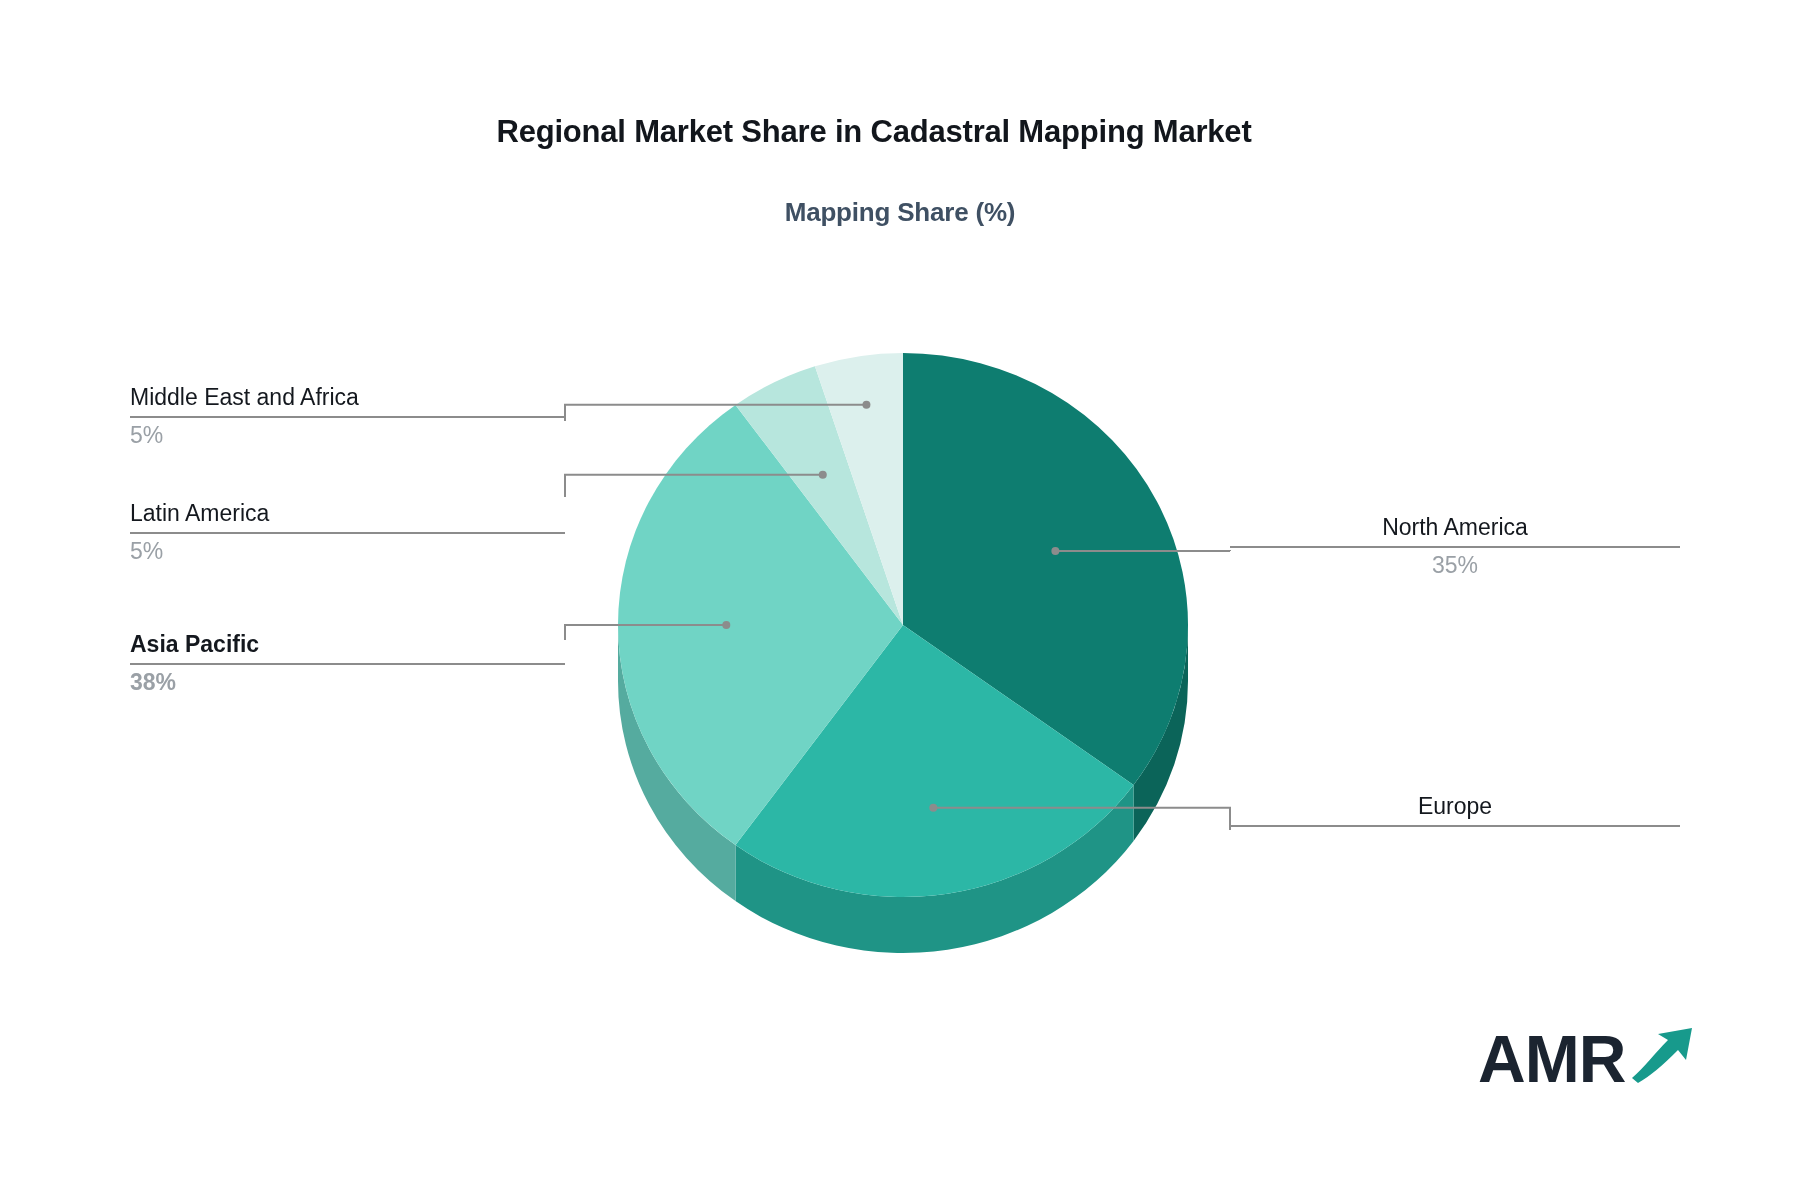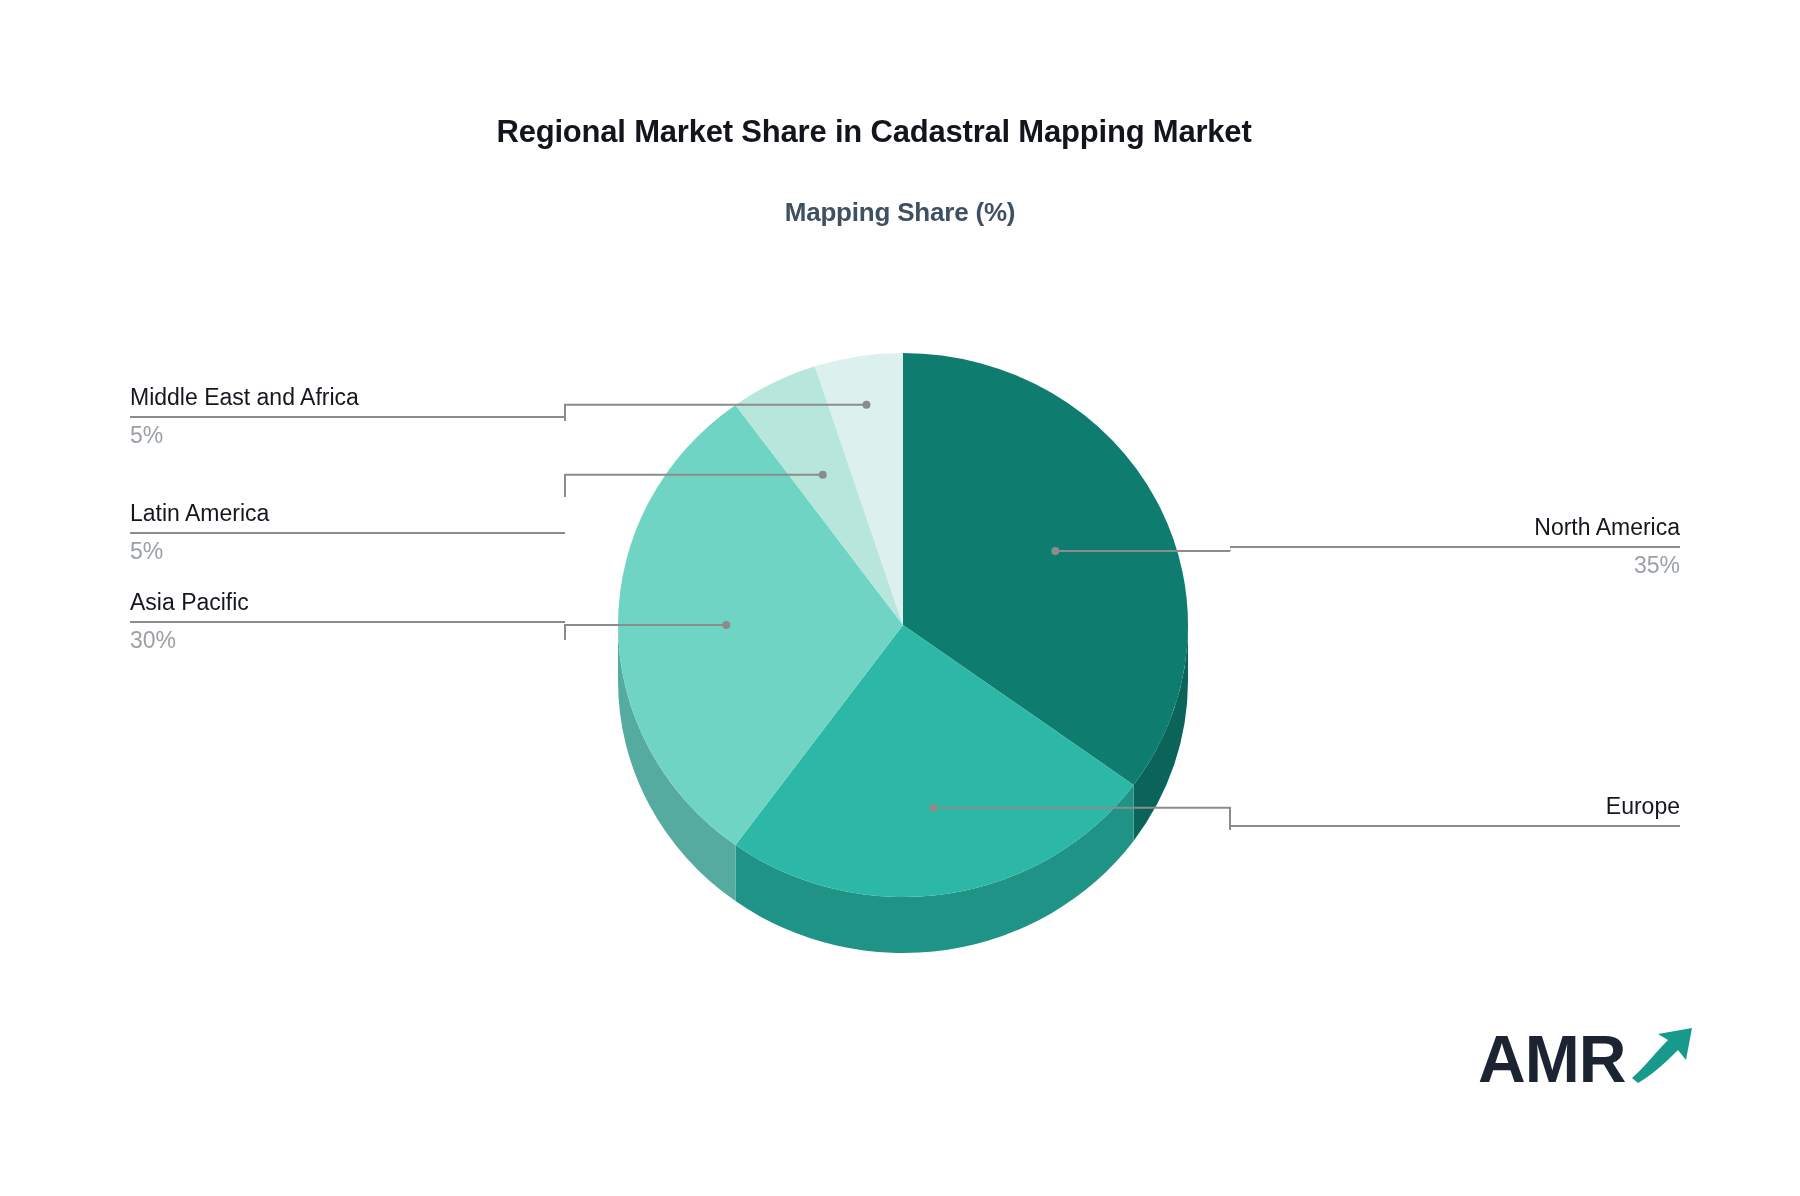--- a/index.html
+++ b/index.html
@@ -33,21 +33,21 @@
   .callout{position:absolute;}
   .callout .cl-name{
     font-size:23px;color:#14181e;white-space:nowrap;line-height:30px;
   }
   .callout .cl-rule{
     height:2px;background:#8c8c8c;width:100%;margin:4px 0 2px 0;
   }
   .callout .cl-val{
     font-size:23px;color:#9aa0a6;white-space:nowrap;line-height:30px;
   }
-  .callout.right{text-align:right;}
+  .callout.right{text-align:center;}
   .callout.left{text-align:left;}
 
   
   #logo{position:absolute;left:1478px;top:1030px;}
   .amr-text{
     font-size:66px;font-weight:bold;color:#1b2430;
     letter-spacing:-1px;line-height:58px;
     font-family:"Liberation Sans", sans-serif;
   }
 </style>
@@ -104,24 +104,24 @@
     <div class="cl-rule"></div>
     <div class="cl-val">5%</div>
   </div>
 
   <div class="callout left" style="left:130px; top:458px; width:435px;margin-top:40px;">
     <div class="cl-name">Latin America</div>
     <div class="cl-rule"></div>
     <div class="cl-val">5%</div>
   </div>
 
-  <div class="callout left" style="left:130px; top:587px; width:435px;">
+  <div class="callout left" style="left:130px; top:629px; width:435px;font-weight:bold;">
     <div class="cl-name">Asia Pacific</div>
     <div class="cl-rule"></div>
-    <div class="cl-val">30%</div>
+    <div class="cl-val">38%</div>
   </div>
 
   <div class="callout right" style="left:1230px; top:512px; width:450px;">
     <div class="cl-name">North America</div>
     <div class="cl-rule"></div>
     <div class="cl-val">35%</div>
   </div>
 
   <div class="callout right" style="left:1230px; top:791px; width:450px;">
     <div class="cl-name">Europe</div>

